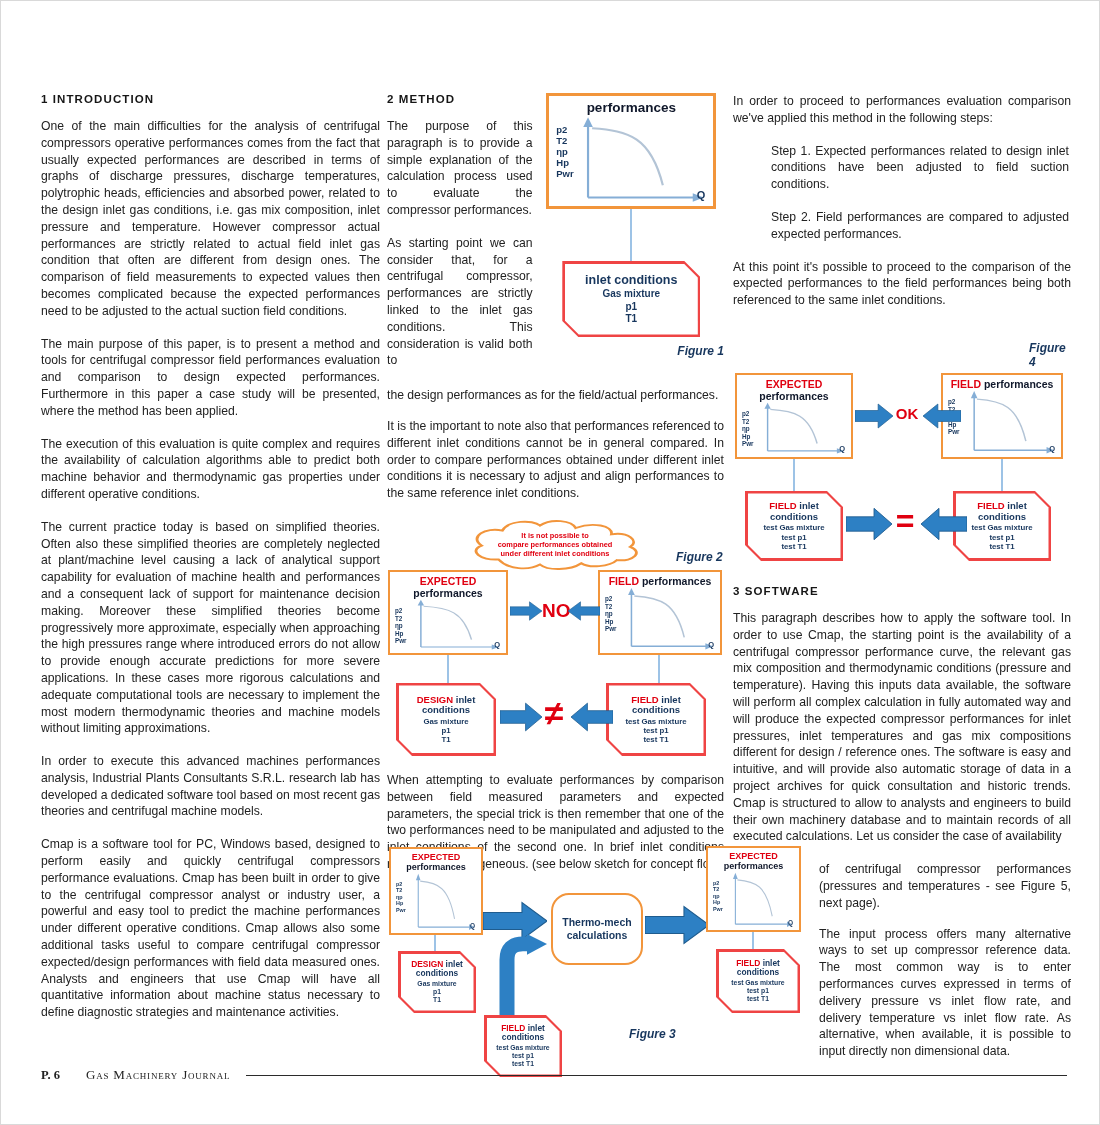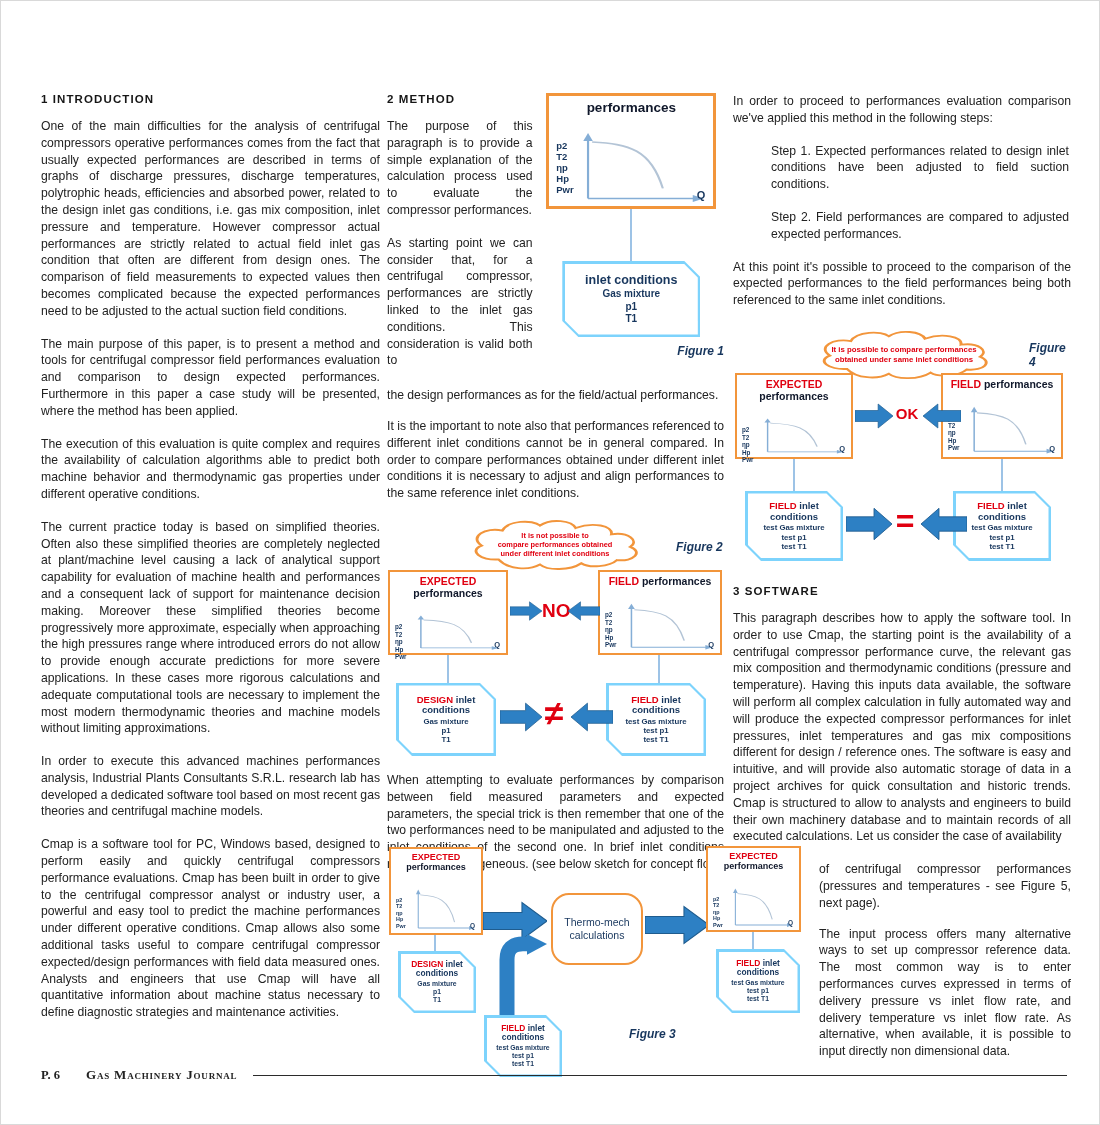--- a/index.html
+++ b/index.html
@@ -20,66 +20,66 @@
   
   .figcap{font-size:12px;font-weight:bold;font-style:italic;color:#17365d;}
   .obox{border:3px solid #f2953b;background:#fff;box-sizing:border-box;}
   .perfbox{position:relative;border:2.5px solid #f2953b;background:#fff;box-sizing:border-box;
            display:flex;flex-direction:column;padding:3px 4px;}
   .pbhead{text-align:center;font-weight:bold;line-height:1.15;}
   .pbhead .red{color:#e00010;}
   .pbhead .navy{color:#0f172a;}
   .stack span{display:block;}
   .inline1 span{display:inline;}
-  .perfgraph{position:relative;flex:1;margin-top:16px;}
+  .perfgraph{position:relative;flex:1;}
   .ylab{position:absolute;left:1px;top:8px;font-weight:bold;color:#17365d;white-space:pre-line;}
   .xlab{position:absolute;right:2px;bottom:1px;font-weight:bold;color:#17365d;}
   .axes{position:absolute;left:14px;top:0;width:calc(100% - 16px);height:100%;}
   .mini .pbhead{font-size:10.5px;}
   .mini .ylab{font-size:6.3px;line-height:7.6px;}
   .mini .xlab{font-size:7.5px;}
   
-  .notch{position:relative;background:#7dd3fc;
+  .notch{position:relative;background:#ef4444;
          clip-path:polygon(0 0,calc(100% - 16px) 0,100% 16px,100% 100%,16px 100%,0 calc(100% - 16px));}
   .ninner{position:absolute;inset:2.5px;background:#fff;
          clip-path:polygon(0 0,calc(100% - 14px) 0,100% 14px,100% 100%,14px 100%,0 calc(100% - 14px));
          display:flex;flex-direction:column;align-items:center;justify-content:center;text-align:center;}
   .ntitle{white-space:pre-line;font-weight:bold;line-height:1.12;}
   .ntitle .red{color:#e00010;}
   .ntitle .navy{color:#17365d;}
   .nlines{white-space:pre-line;font-weight:bold;color:#17365d;line-height:1.18;margin-top:1px;}
   .conn{position:absolute;width:2px;background:#9dc3e6;}
   .verdict{font-weight:bold;color:#e00010;text-align:center;}
   .cloudwrap{position:absolute;}
   .cloudsvg{position:absolute;inset:0;width:100%;height:100%;}
   .cloudtxt{position:absolute;inset:0;display:flex;align-items:center;justify-content:center;
             text-align:center;color:#e00010;font-weight:bold;white-space:pre-line;}
   .fig{position:absolute;}
   .abs{position:absolute;}
   .thermo{border:2px solid #f2953b;border-radius:18px;background:#fff;display:flex;align-items:center;
-          justify-content:center;text-align:center;color:#17365d;font-weight:normal;font-size:10.5px;
+          justify-content:center;text-align:center;color:#17365d;font-weight:bold;font-size:10.5px;
           line-height:1.25;white-space:pre-line;box-sizing:border-box;}
   
   .fig1col{width:186px;display:flex;flex-direction:column;align-items:center;}
   .f1box{width:170px;height:116px;display:flex;flex-direction:column;padding:4px 6px;}
   .f1box .pbhead{font-size:13.5px;}
   .f1box .ylab{font-size:9.5px;line-height:11px;}
   .f1box .xlab{font-size:11px;}
   .f1line{width:2px;height:52px;background:#9dc3e6;}
   .f1notch{width:138px;height:76px;}
   .f1notch .ntitle{font-size:12.5px;}
   .f1notch .nlines{font-size:10px;}
   .gm{font-size:11px;}
   
   .snotch .ntitle{font-size:9.5px;}
   .snotch .nlines{font-size:7.8px;}
   
   .footer{position:absolute;left:40px;top:1066px;width:1026px;display:flex;align-items:center;}
   .pgnum{font-family:"Liberation Serif",serif;font-variant:small-caps;font-weight:bold;font-size:12.5px;}
-  .journal{font-family:"Liberation Serif",serif;font-variant:small-caps;font-weight:bold;
+  .journal{font-family:"Liberation Serif",serif;font-variant:small-caps;font-weight:normal;
            font-size:13px;letter-spacing:0.8px;margin-left:26px;}
   .frule{flex:1;border-top:1.6px solid #2b2b2b;margin-left:16px;}
 </style>
 </head>
 <body>
 
 <svg width="0" height="0" style="position:absolute">
   <defs>
     <g id="axesg">
       <line x1="14" y1="66" x2="14" y2="7" stroke="#85aed6" stroke-width="1.6"></line>
@@ -147,21 +147,21 @@
 
     <div style="position:relative;height:242px;margin-bottom:12px;">
       <div class="cloudwrap" style="left:74px;top:0;width:188px;height:54px;">
         <svg class="cloudsvg" viewBox="0 0 200 86" preserveAspectRatio="none">
             <use href="#cloudp" fill="#fff" stroke="#f2953b" stroke-width="3"></use>
           </svg>
         <div class="cloudtxt" style="font-size:7.4px;line-height:9px;">It is not possible to
 compare performances obtained
 under different inlet conditions</div>
       </div>
-      <div class="figcap abs" style="left:289px;top:22px;">Figure 2</div>
+      <div class="figcap abs" style="left:289px;top:32px;">Figure 2</div>
 
       <div class="perfbox mini abs" style="left:1px;top:52px;width:120px;height:85px;">
         <div class="pbhead stack">
             <span class="red">EXPECTED</span>
             <span class="navy">performances</span>
           </div>
         <div class="perfgraph">
             <div class="ylab">p2
 T2
 ηp
@@ -310,27 +310,20 @@
 
   <div class="col col3">
     <p class="par">In order to proceed to performances evaluation comparison we've applied this method in the following steps:</p>
     <div class="steps">
       <p class="par">Step 1. Expected performances related to design inlet conditions have been adjusted to field suction conditions.</p>
       <p class="par">Step 2. Field performances are compared to adjusted expected performances.</p>
     </div>
     <p class="par">At this point it's possible to proceed to the comparison of the expected performances to the field performances being both referenced to the same inlet conditions.</p>
 
     <div style="position:relative;height:246px;margin:4px 0 14px 0;">
-      <div class="cloudwrap" style="left:76px;top:4px;width:190px;height:52px;">
-        <svg class="cloudsvg" viewBox="0 0 200 86" preserveAspectRatio="none">
-            <use href="#cloudp" fill="#fff" stroke="#f2953b" stroke-width="3"></use>
-          </svg>
-        <div class="cloudtxt" style="font-size:7.8px;line-height:10px;">It is possible to compare performances
-obtained under same inlet conditions</div>
-      </div>
       <div class="figcap abs" style="left:296px;top:16px;">Figure 4</div>
 
       <div class="perfbox mini abs" style="left:2px;top:48px;width:118px;height:86px;">
         <div class="pbhead stack">
             <span class="red">EXPECTED</span>
             <span class="navy">performances</span>
           </div>
         <div class="perfgraph">
             <div class="ylab">p2
 T2

